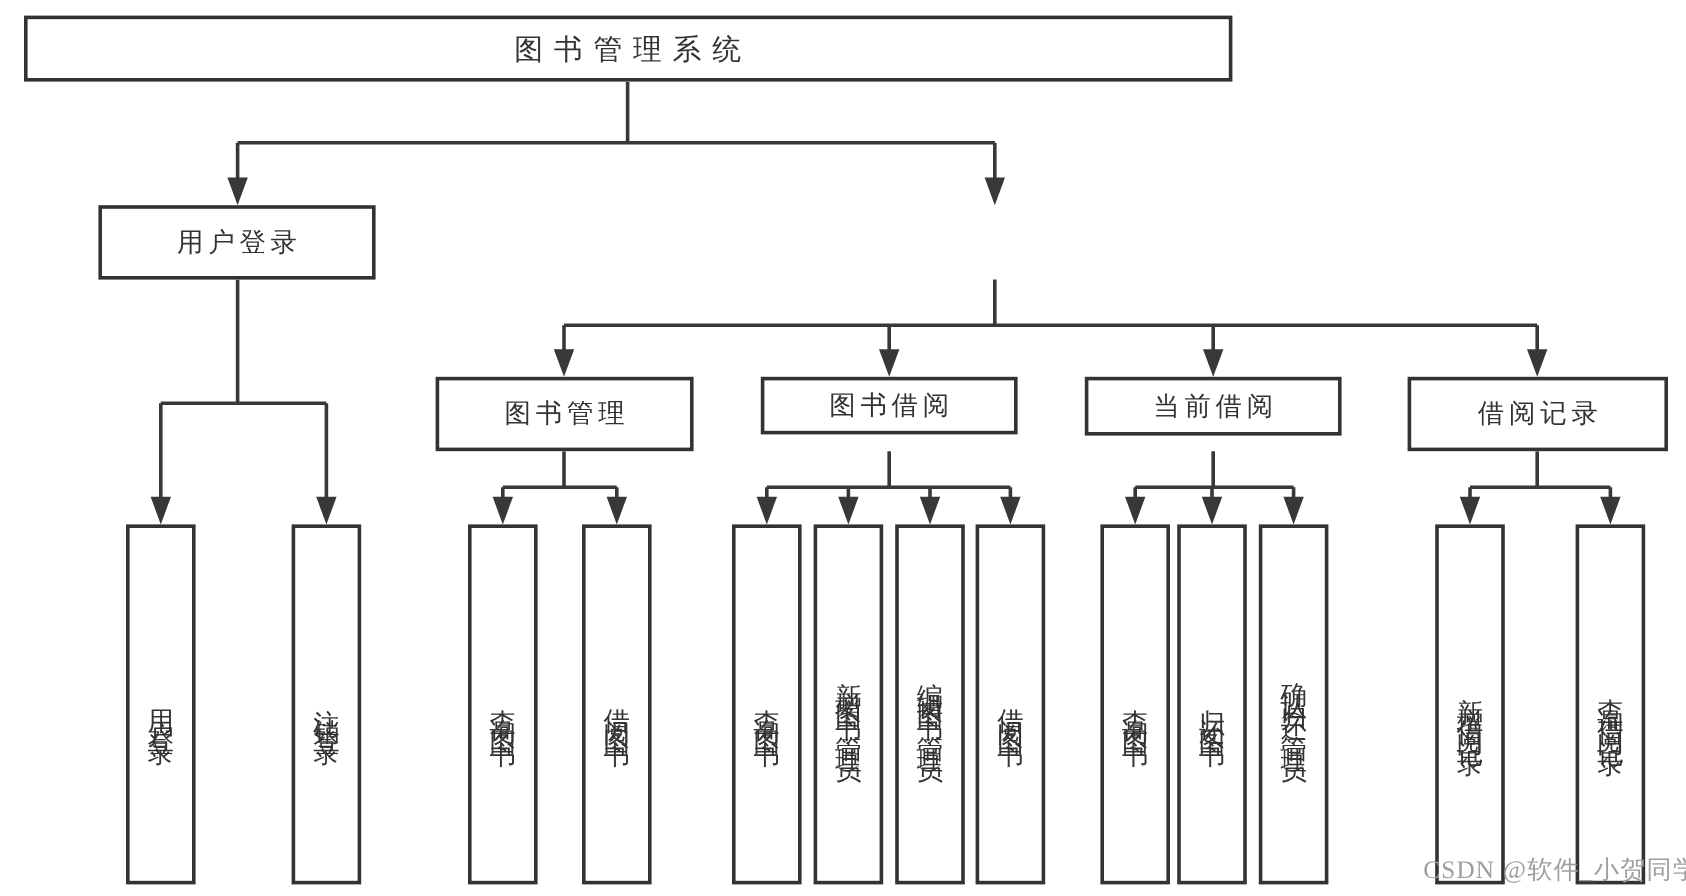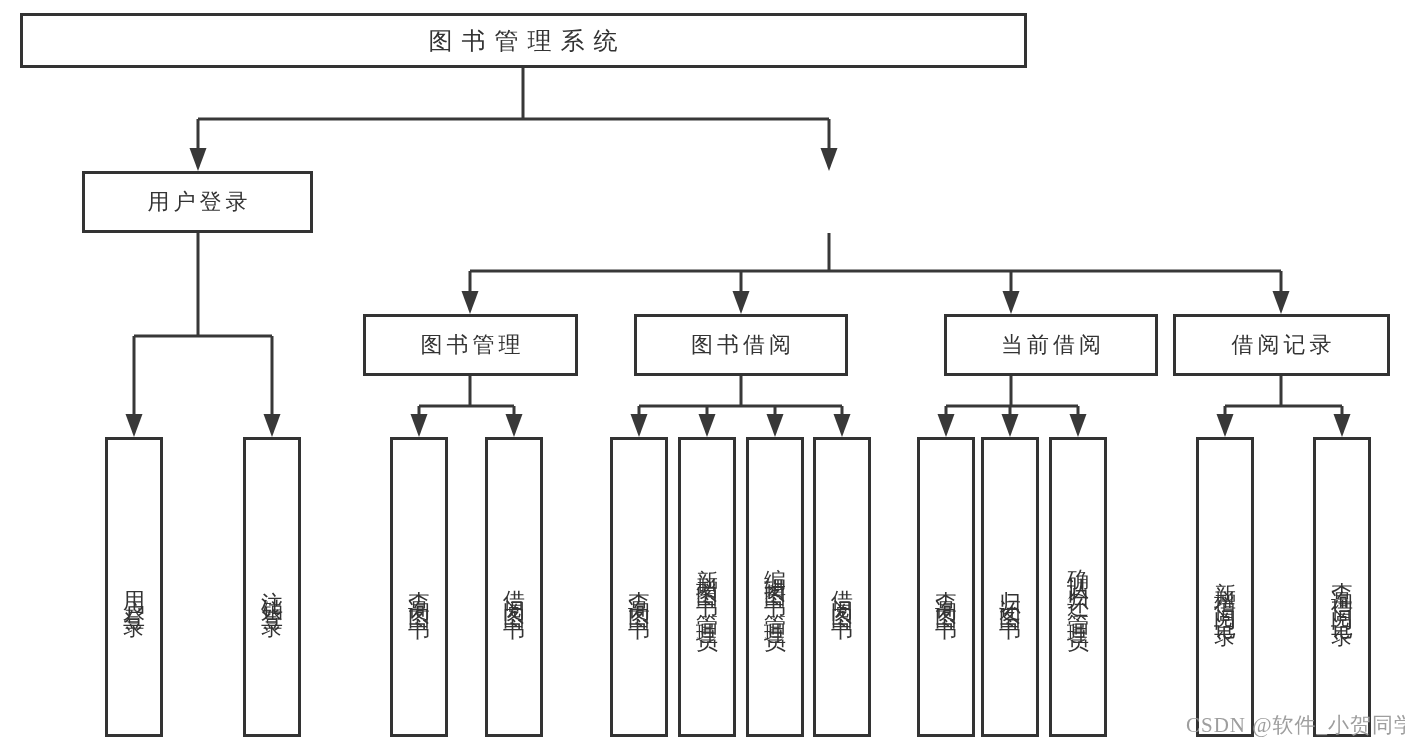--- a/index.html
+++ b/index.html
@@ -100,24 +100,24 @@
     <span class="lbl">图书管理系统</span>
   </div>
 
   <div class="node" style="left:82px;top:171px;width:231px;height:62px">
     <span class="lbl">用户登录</span>
   </div>
 
   <div class="node" style="left:363px;top:314px;width:215px;height:62px">
     <span class="lbl">图书管理</span>
   </div>
-  <div class="node" style="left:634px;top:314px;width:214px;height:62px">
+  <div class="node" style="left:634px;top:314px;width:214px;height:48px">
     <span class="lbl">图书借阅</span>
   </div>
-  <div class="node" style="left:944px;top:314px;width:214px;height:62px">
+  <div class="node" style="left:904px;top:314px;width:214px;height:49px">
     <span class="lbl">当前借阅</span>
   </div>
   <div class="node" style="left:1173px;top:314px;width:217px;height:62px">
     <span class="lbl">借阅记录</span>
   </div>
 
   <div class="node v" style="left:105px;top:437px;width:58px;height:300px">
     <span class="lbl">用户登录</span>
   </div>
   <div class="node v" style="left:243px;top:437px;width:58px;height:300px">

